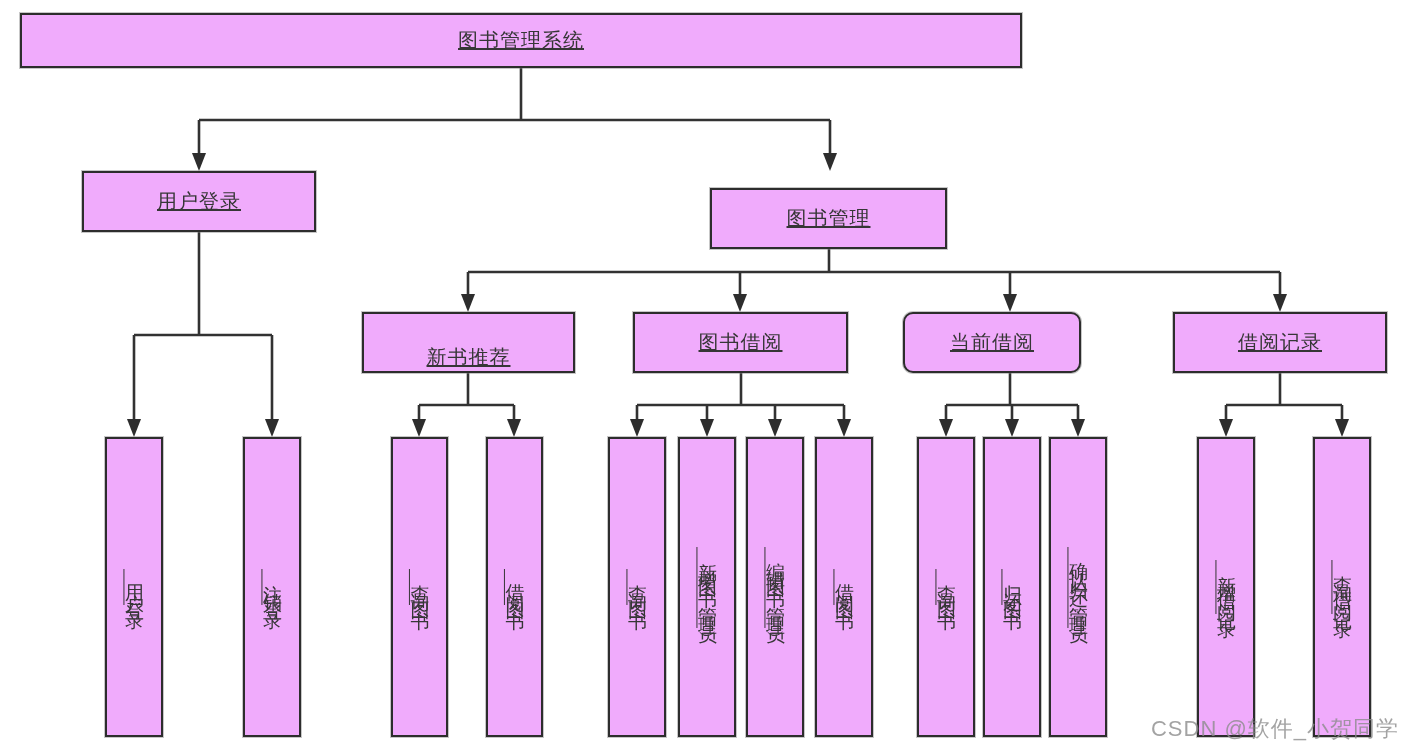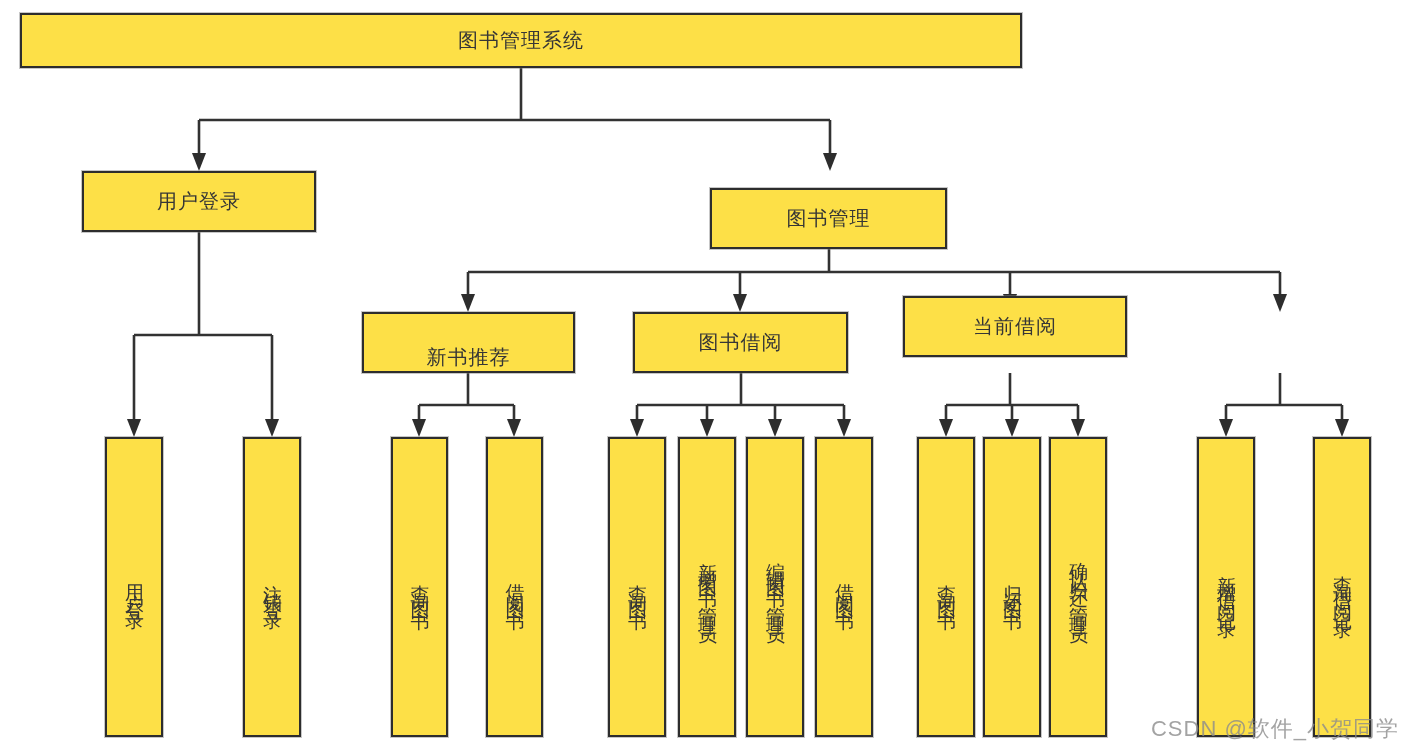--- a/index.html
+++ b/index.html
@@ -16,32 +16,33 @@
     overflow: hidden;
   }
   svg.connectors {
     position: absolute;
     left: 0; top: 0;
     width: 1405px; height: 747px;
     pointer-events: none;
   }
   .node {
     position: absolute;
-    background: #fde047;
+    background: #f0abfc;
     border: 2px solid #2d2d2d;
     box-shadow: 0 0 0 1px rgba(130,130,130,0.45);
     box-sizing: border-box;
     display: flex;
     align-items: center;
     justify-content: center;
     color: #363636;
     font-size: 20px;
     letter-spacing: 1px;
     white-space: nowrap;
     z-index: 2;
+    text-decoration: underline;
   }
   .hnode { height: 61px; }
   .root-node {
     left: 20px; top: 13px;
     width: 1002px; height: 55px;
   }
   .vnode {
     top: 437px;
     width: 58px; height: 300px;
   }
@@ -51,21 +52,21 @@
     letter-spacing: 9px;
     line-height: 1.1;
     font-size: 19px;
   }
   
   .n-user-login   { left: 82px;  top: 171px; width: 234px; }
   .n-book-mgmt    { left: 710px; top: 188px; width: 237px; }
   
   .n-new-book     { left: 362px;  top: 312px; width: 213px; align-items: flex-end; }
   .n-book-borrow  { left: 633px;  top: 312px; width: 215px; }
-  .n-cur-borrow   { left: 903px;  top: 296px; width: 224px; }
+  .n-cur-borrow   { left: 903px;  top: 312px; width: 178px; border-radius: 10px; }
   .n-borrow-rec   { left: 1173px; top: 312px; width: 214px; }
   
   .lf-1a { left: 105px; }
   .lf-1b { left: 243px; }
   .lf-2a { left: 391px; width: 57px; }
   .lf-2b { left: 486px; width: 57px; }
   .lf-3a { left: 608px; }
   .lf-3b { left: 678px; }
   .lf-3c { left: 746px; }
   .lf-3d { left: 815px; }
@@ -147,20 +148,23 @@
 
   <div class="node hnode n-new-book">
     <span>新书推荐</span>
   </div>
   <div class="node hnode n-book-borrow">
     <span>图书借阅</span>
   </div>
   <div class="node hnode n-cur-borrow">
     <span>当前借阅</span>
   </div>
+  <div class="node hnode n-borrow-rec">
+    <span>借阅记录</span>
+  </div>
 
   <div class="node vnode lf-1a">
     <span class="vtext">用户登录</span>
   </div>
   <div class="node vnode lf-1b">
     <span class="vtext">注销登录</span>
   </div>
 
   <div class="node vnode lf-2a">
     <span class="vtext">查询图书</span>

